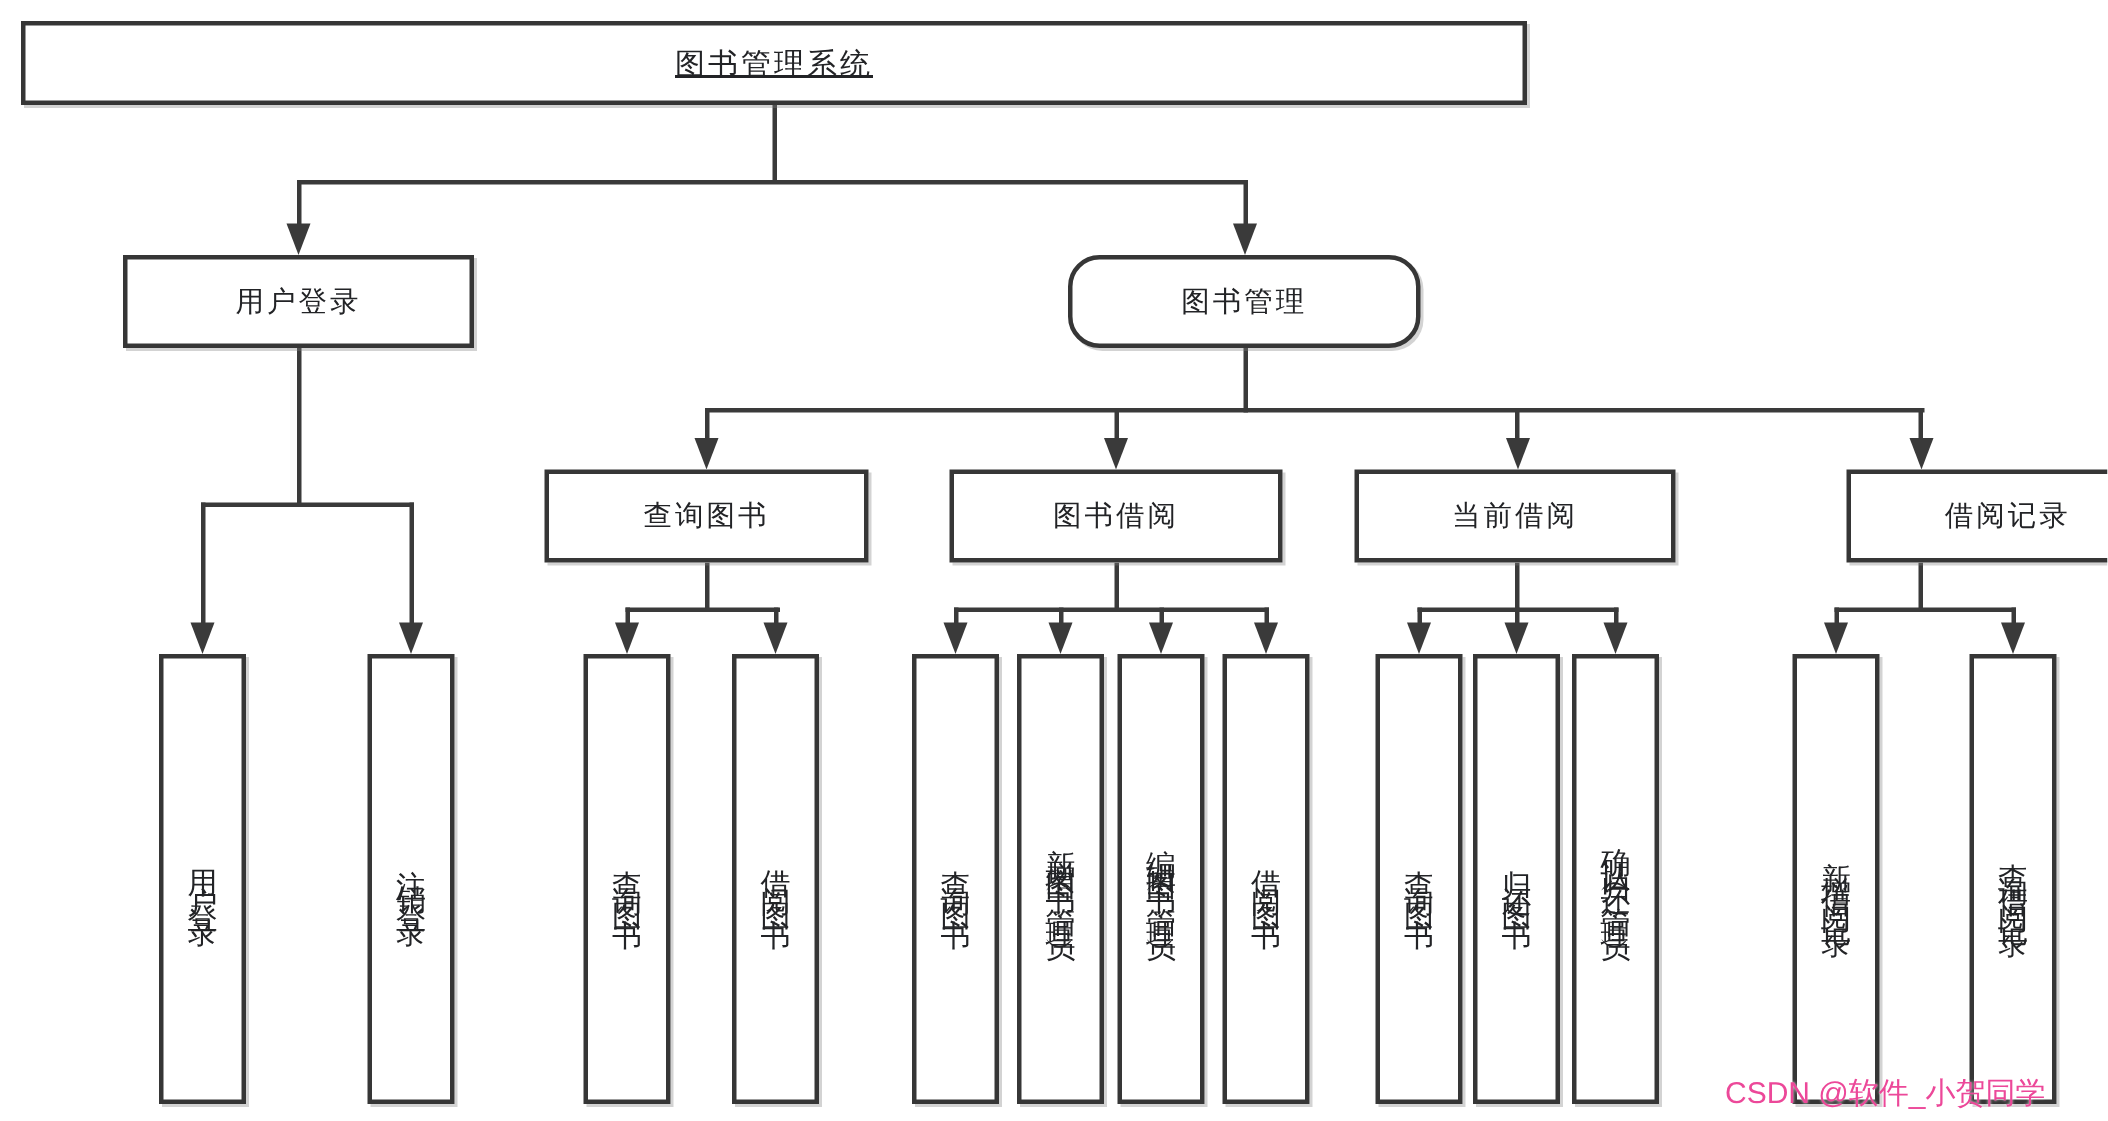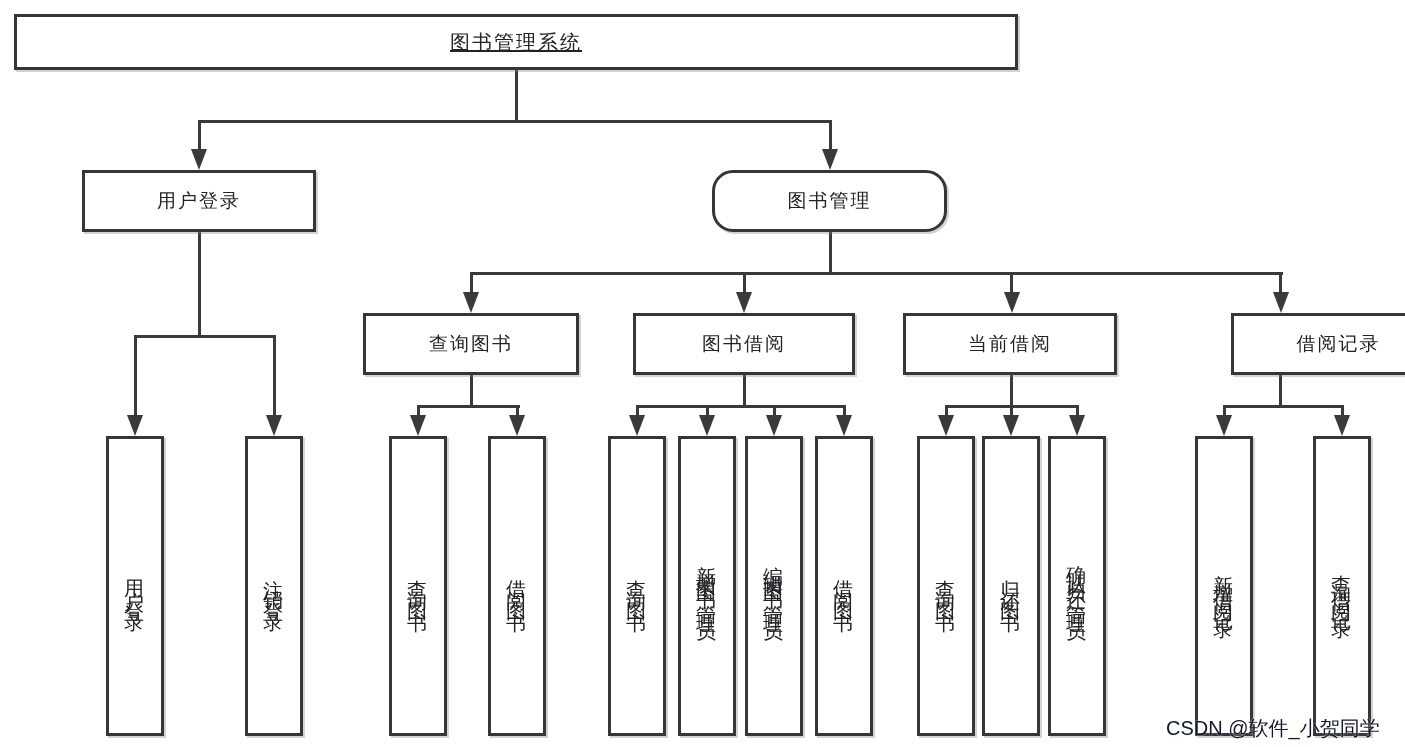--- a/index.html
+++ b/index.html
@@ -56,25 +56,24 @@
     border-left: 8px solid transparent;
     border-right: 8px solid transparent;
     border-top: 21px solid #3a3a3a;
     z-index: 1;
   }
   .watermark {
     position: absolute;
     left: 1150px;
     top: 715px;
     font-size: 20px;
-    color: #0f172a;
+    color: #ec4899;
     text-shadow: 0 0 2px rgba(255,255,255,0.9);
     white-space: nowrap;
     z-index: 5;
-    margin-left: 16px;
   }
 </style>
 </head>
 <body>
 
 <div class="stage">
 
   <div class="box root" style="left:14px; top:14px; width:1004px; height:56px;">
     <span class="lbl">图书管理系统</span>
   </div>

